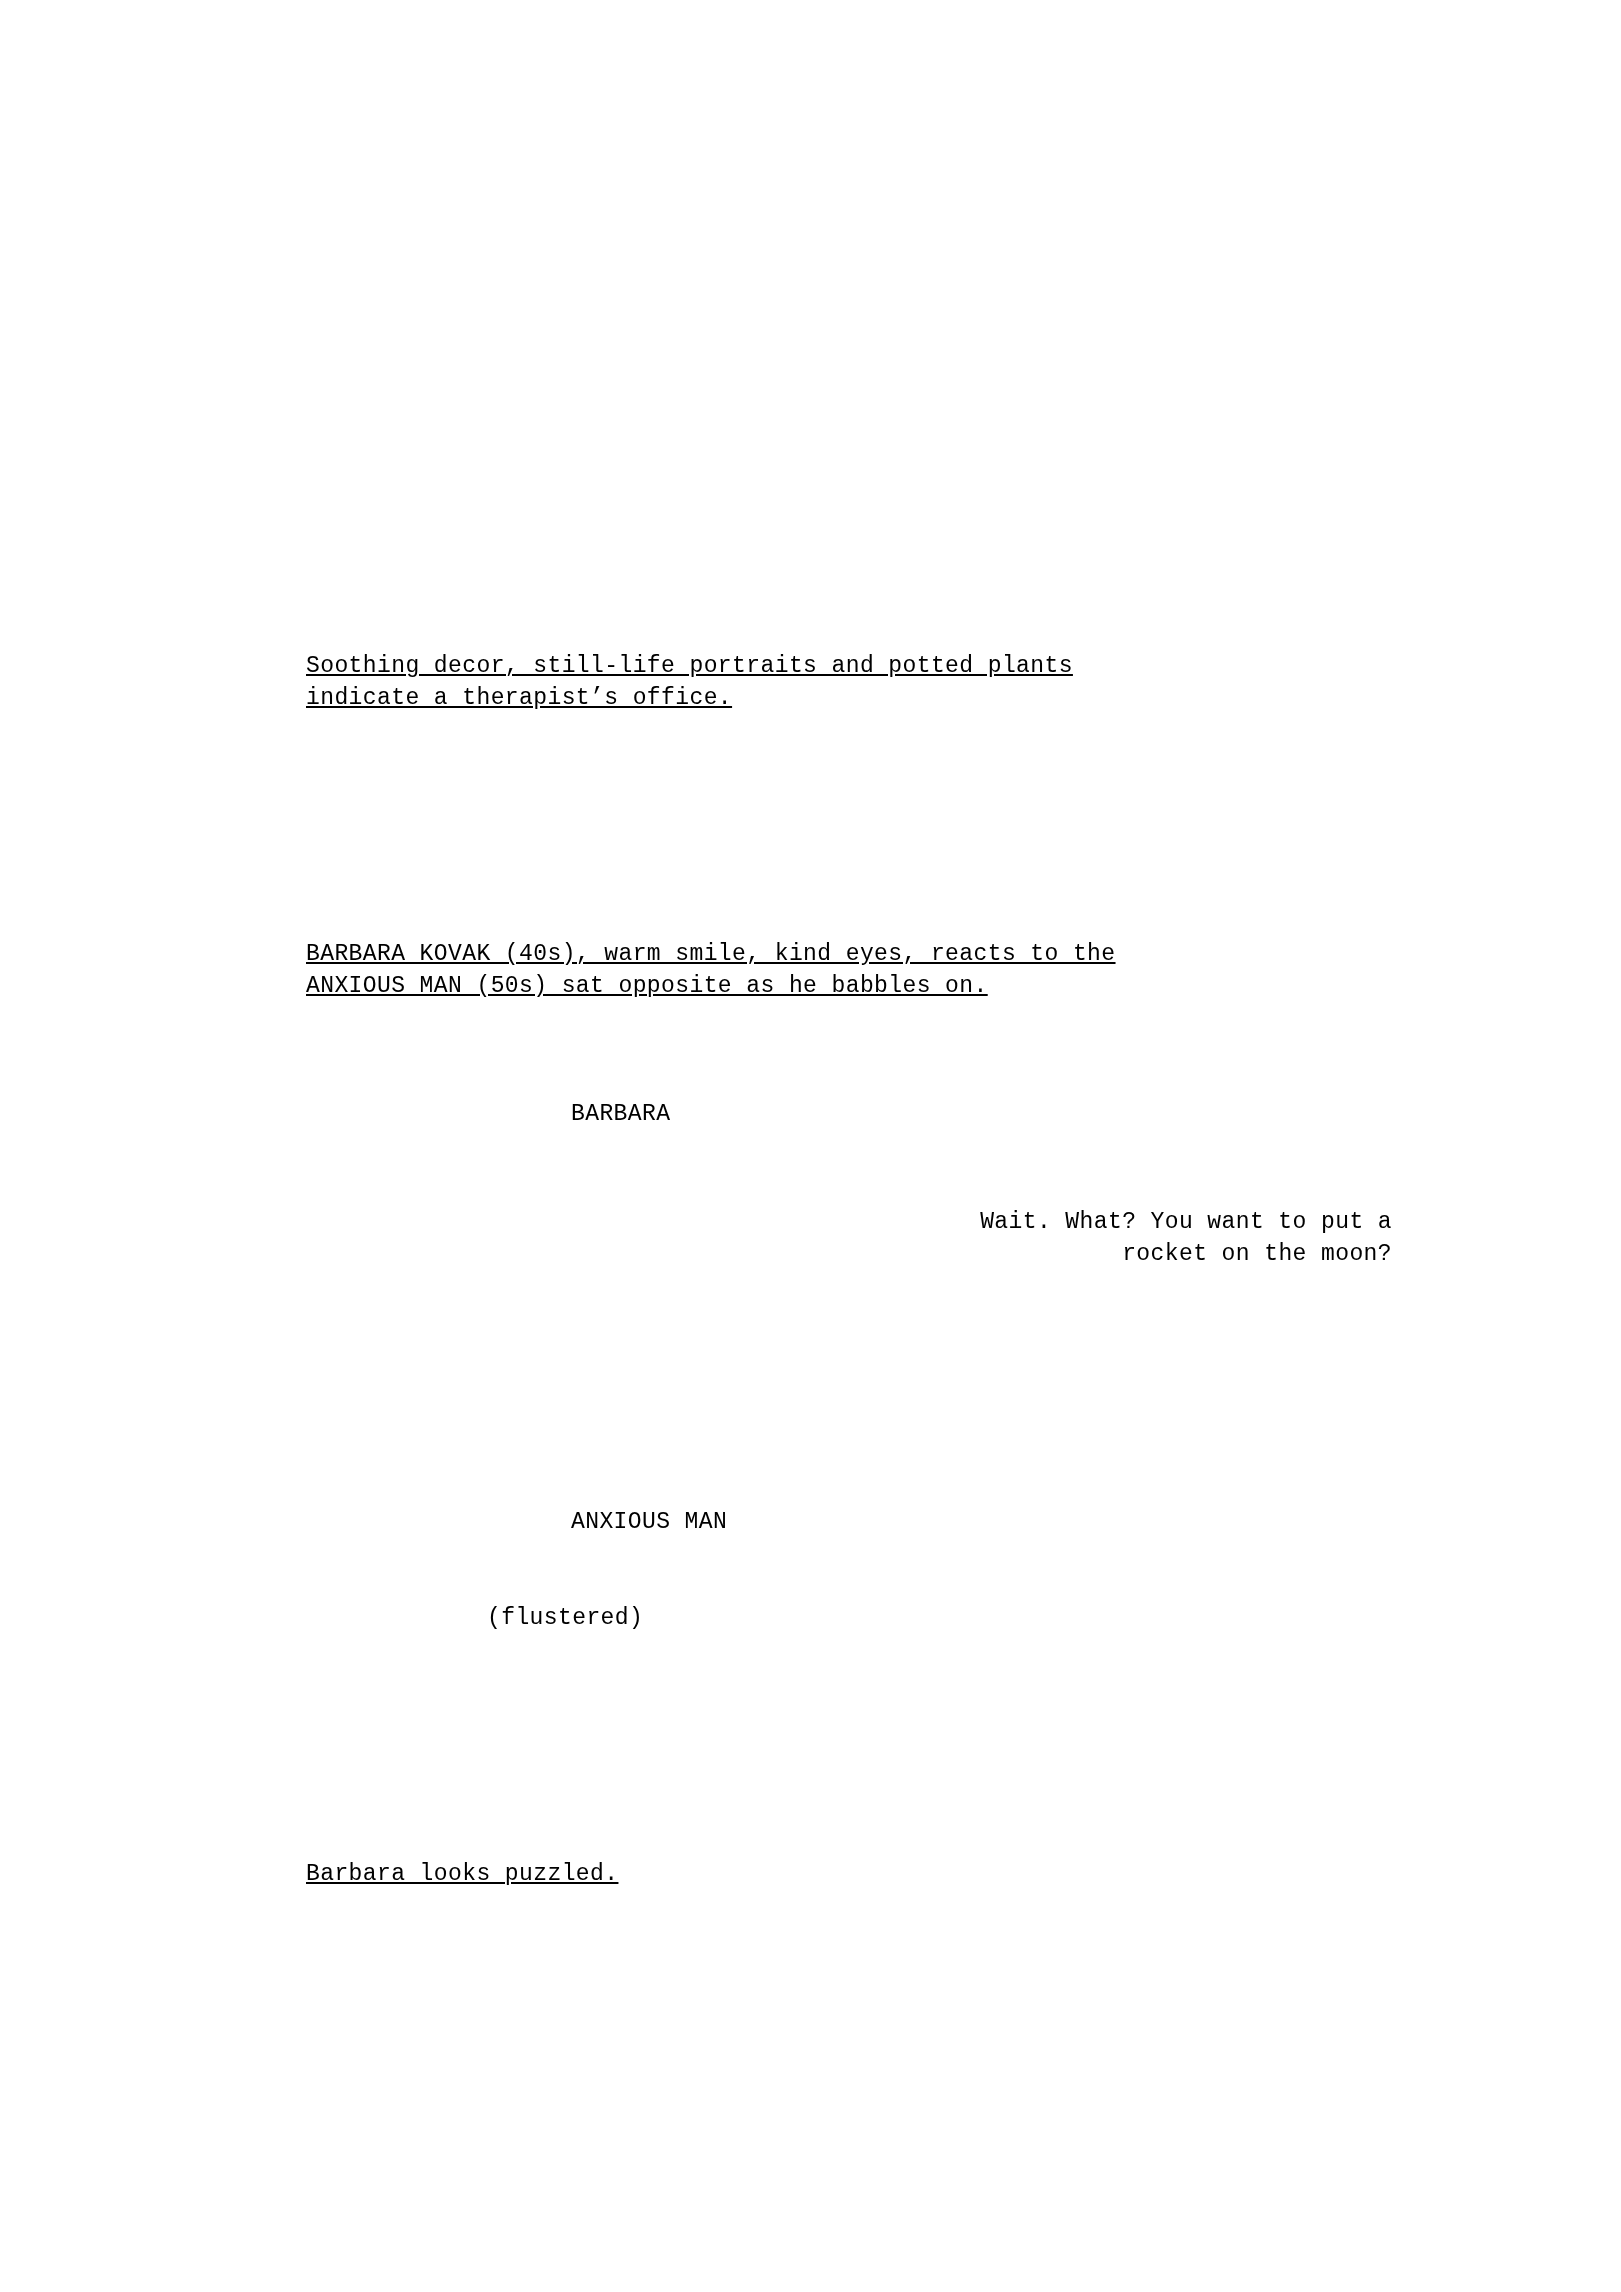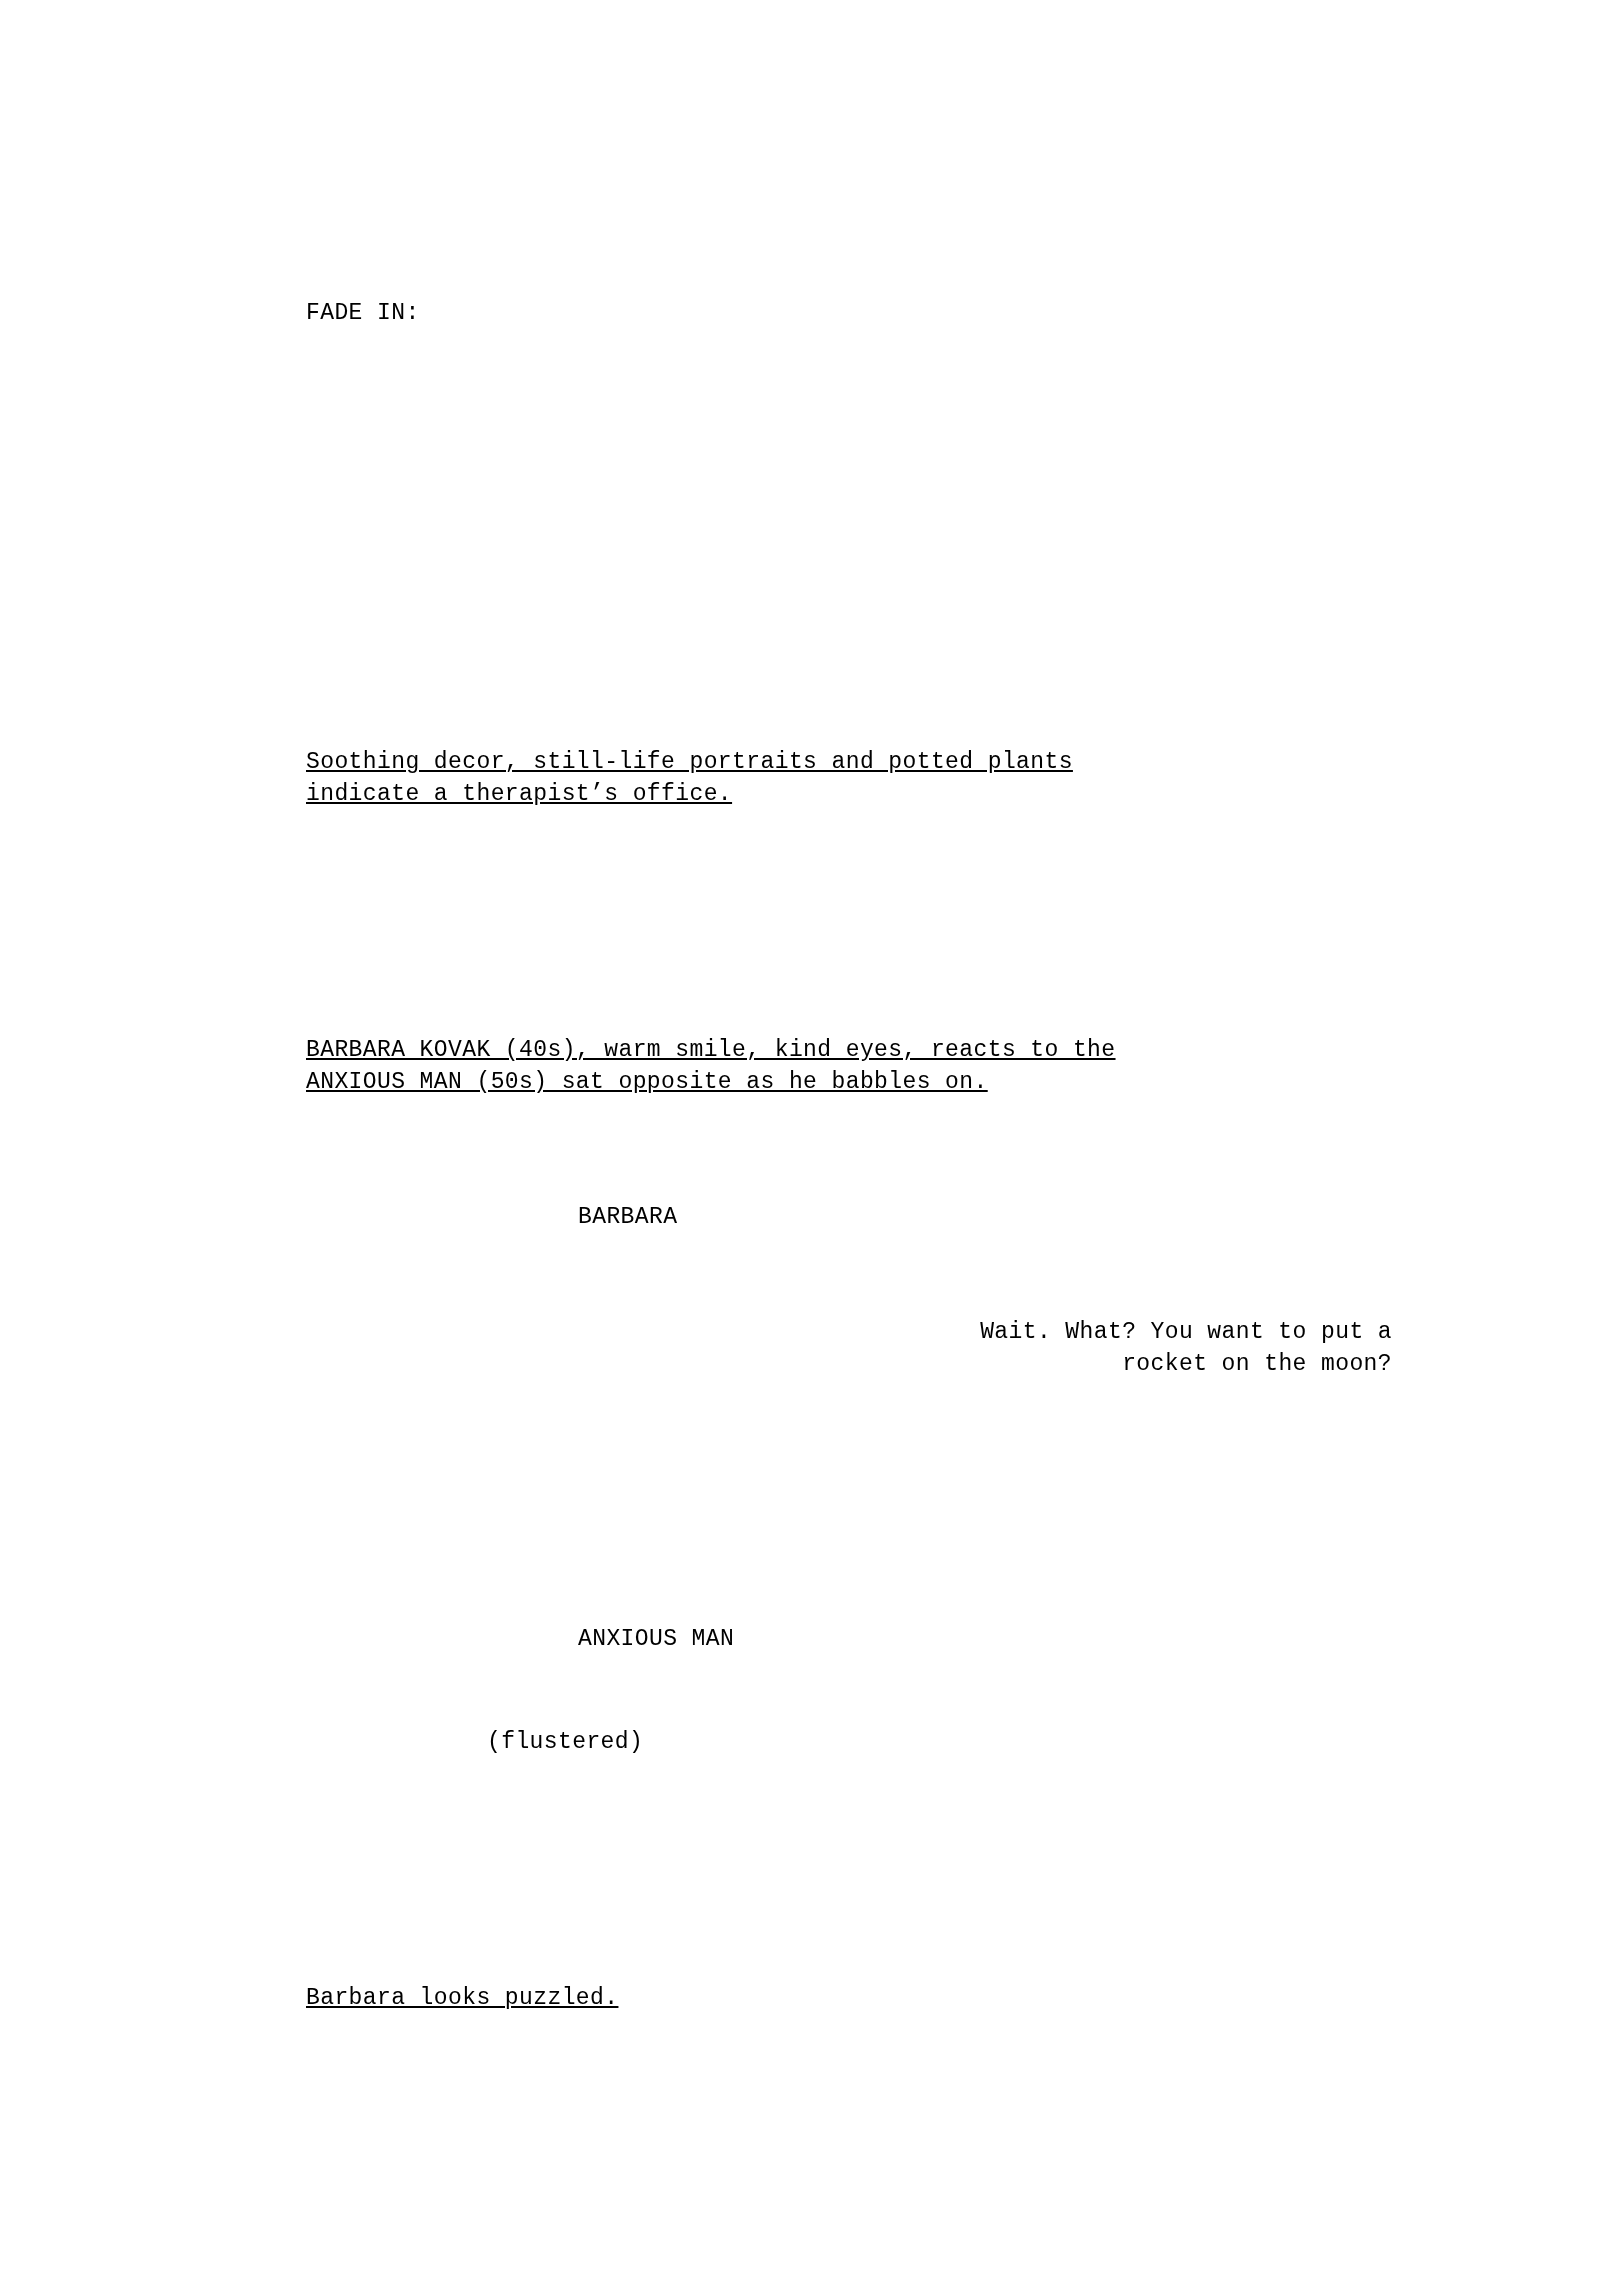--- a/index.html
+++ b/index.html
@@ -34,41 +34,40 @@
   }
   .slug {
     font-weight: bold;
     margin: 0;
   }
   .action {
     margin: 0;
     text-decoration: underline;
   }
   .character {
-    margin: 7px;
+    margin: 0;
     padding-left: 265px;
   }
   .paren {
     margin: 0;
     padding-left: 181px;
   }
   .dialogue {
     margin: 12px;
     padding-left: 125px;
     text-align: right;
   }
   u { text-decoration: underline; }
 </style>
 </head>
 <body>
 
 <div class="page">
   <div class="script">
 
-    <p class="fade-in">FADE IN:</p>
 
     <div class="spacer-2"></div>
 
 
     <div class="spacer-1"></div>
 
     <p class="action">Soothing decor, still-life portraits and potted plants
 indicate a therapist’s office.</p>
 
     <div class="spacer-1"></div>

